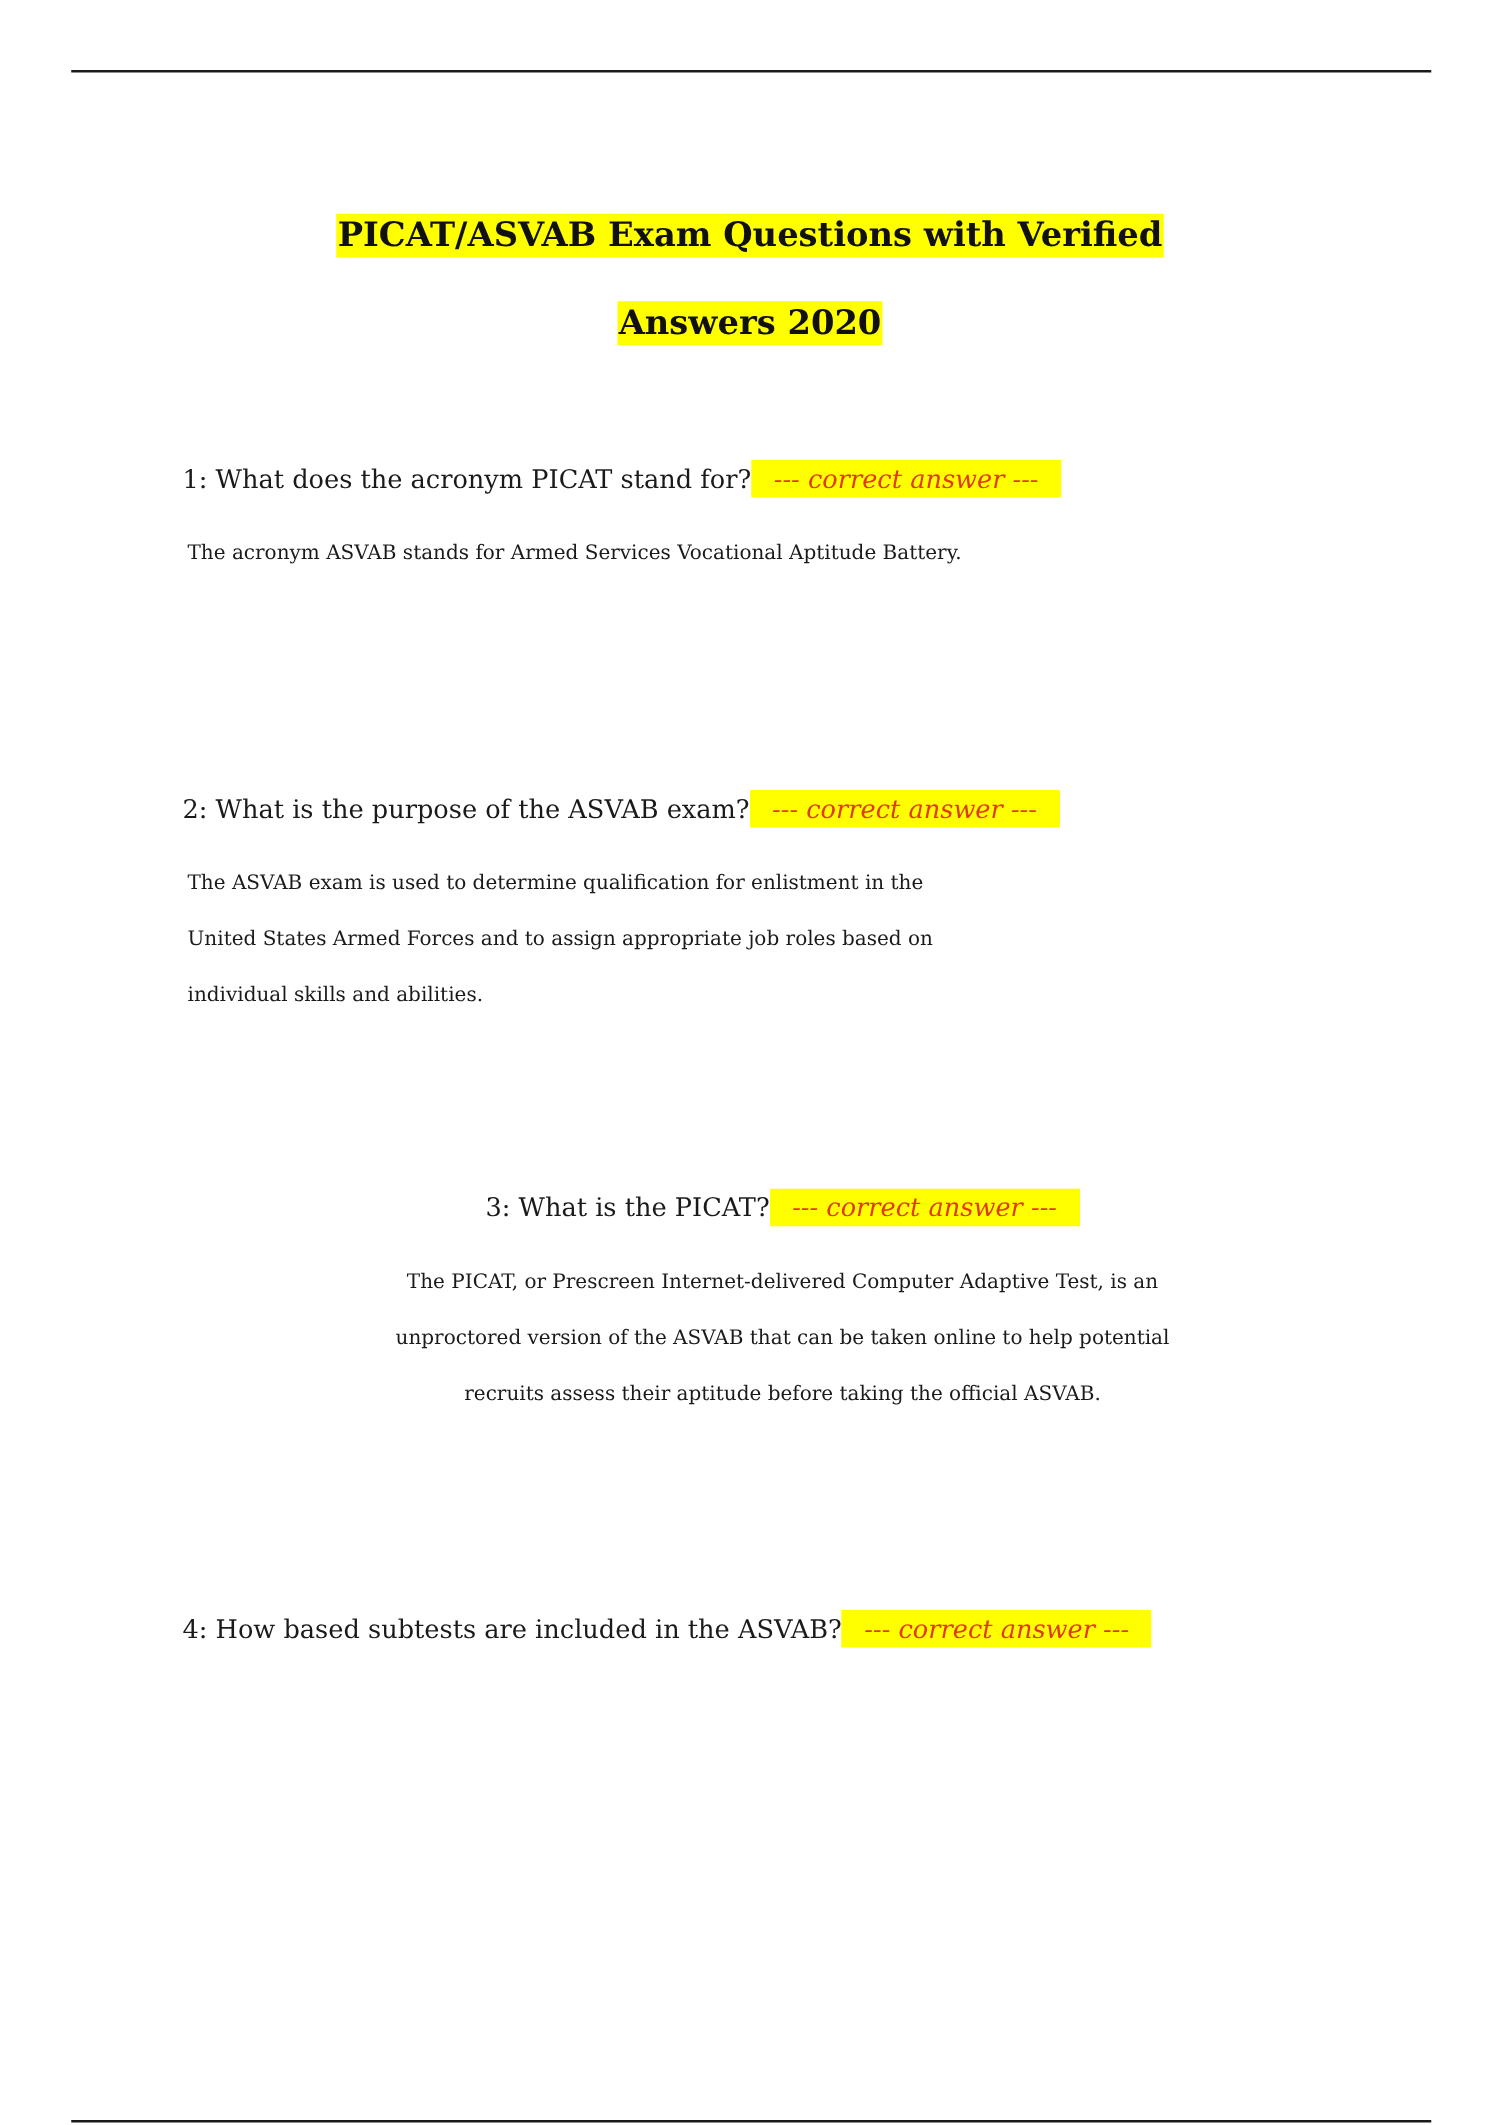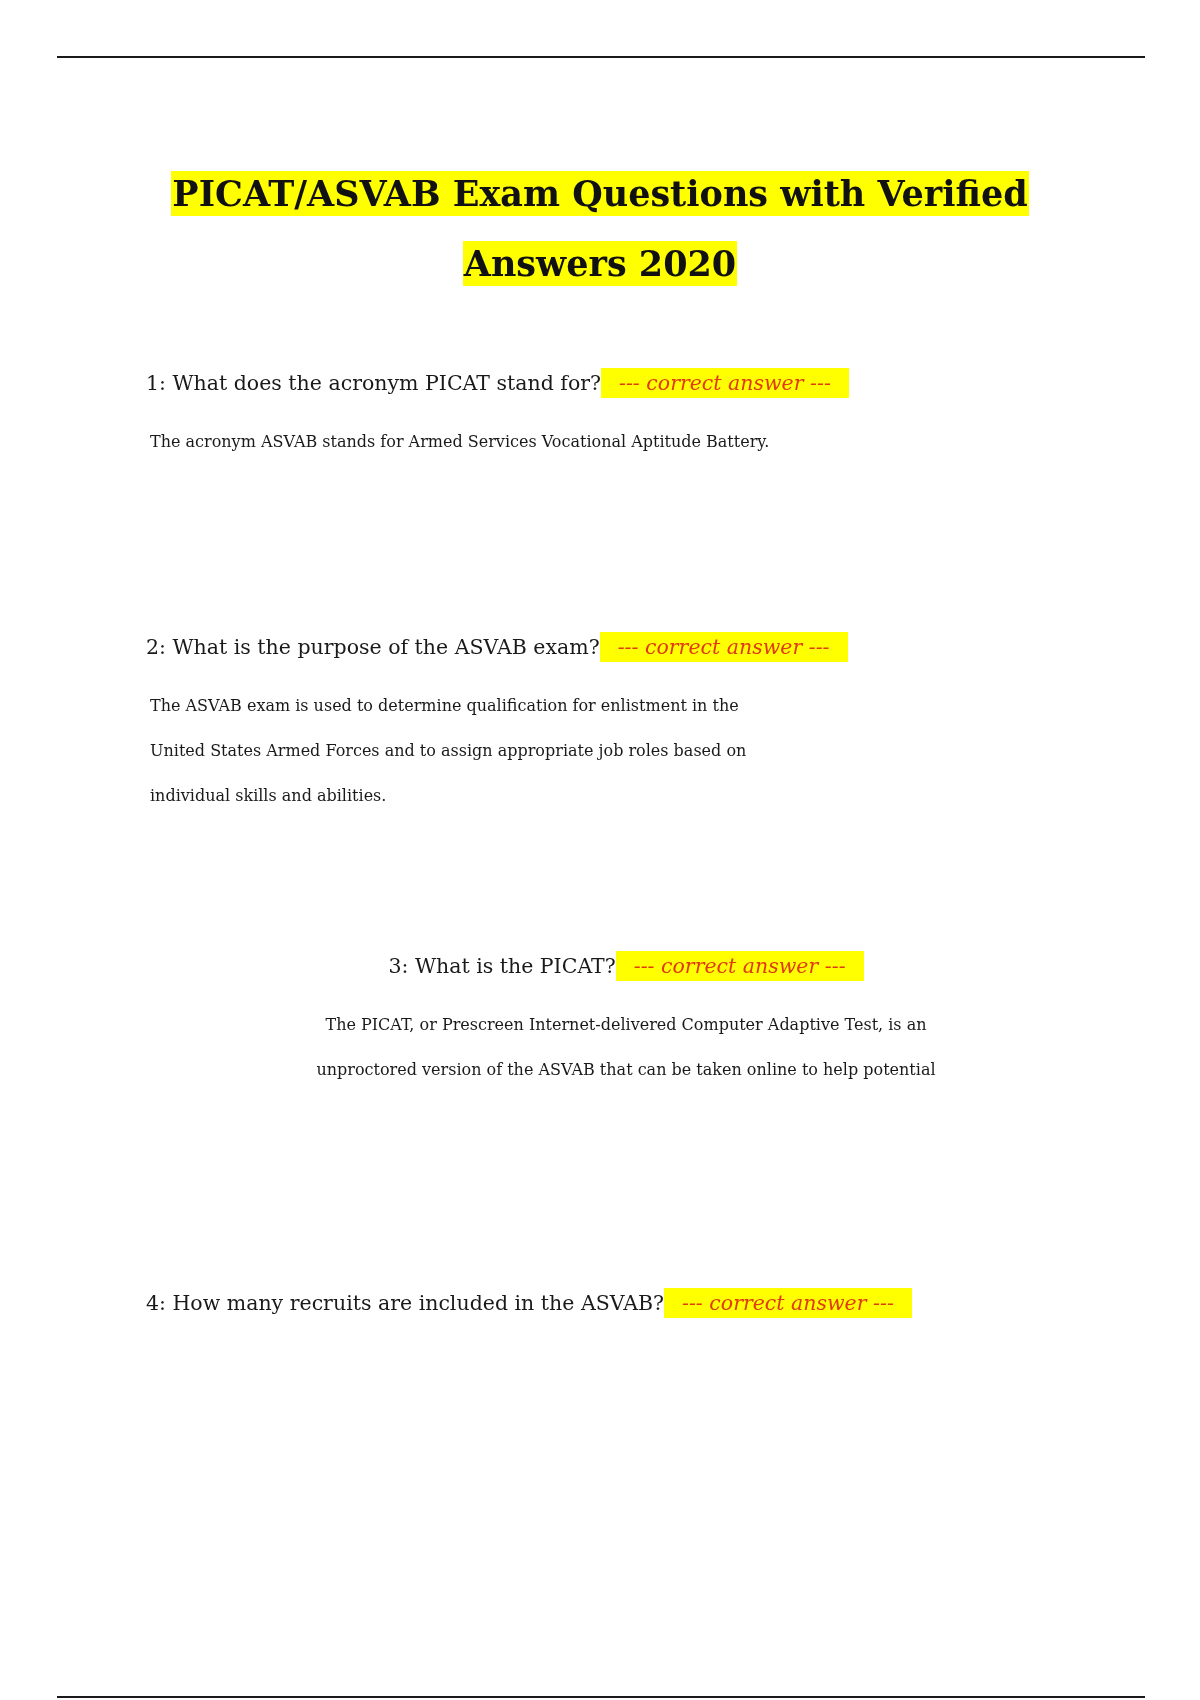--- a/index.html
+++ b/index.html
@@ -26,21 +26,21 @@
     .rule.bottom { top: 1696px; }
 
     .title {
       position: absolute;
       left: 0;
       width: 1200px;
       top: 136px;
       text-align: center;
       font-family: "DejaVu Serif", serif;
       font-weight: bold;
-      font-size: 35px;
+      font-size: 27px;
       line-height: 70px;
       color: #111111;
     }
     .title .line {
       display: block;
     }
     .hl {
       background: #ffff00;
       padding: 2px 1px;
     }
@@ -95,20 +95,21 @@
     <span>individual skills and abilities.</span>
   </p>
 </div>
 
 <div class="qa" style="top:951px;text-align:center;">
   <p class="question"><span>3: What is the PICAT?</span><span class="answer-tag">--- correct answer ---</span></p>
   <div style="height:17px"></div>
   <p class="answer">
     <span>The PICAT, or Prescreen Internet-delivered Computer Adaptive Test, is an</span><br>
     <span>unproctored version of the ASVAB that can be taken online to help potential</span><br>
+    <span>recruits assess their aptitude before taking the official ASVAB.</span>
   </p>
 </div>
 
 <div class="qa" style="top:1288px;">
-  <p class="question"><span>4: How many recruits are included in the ASVAB?</span><span class="answer-tag">--- correct answer ---</span></p>
+  <p class="question"><span>4: How based subtests are included in the ASVAB?</span><span class="answer-tag">--- correct answer ---</span></p>
 </div>
 
 <div class="rule bottom"></div>
 
 </body></html>

